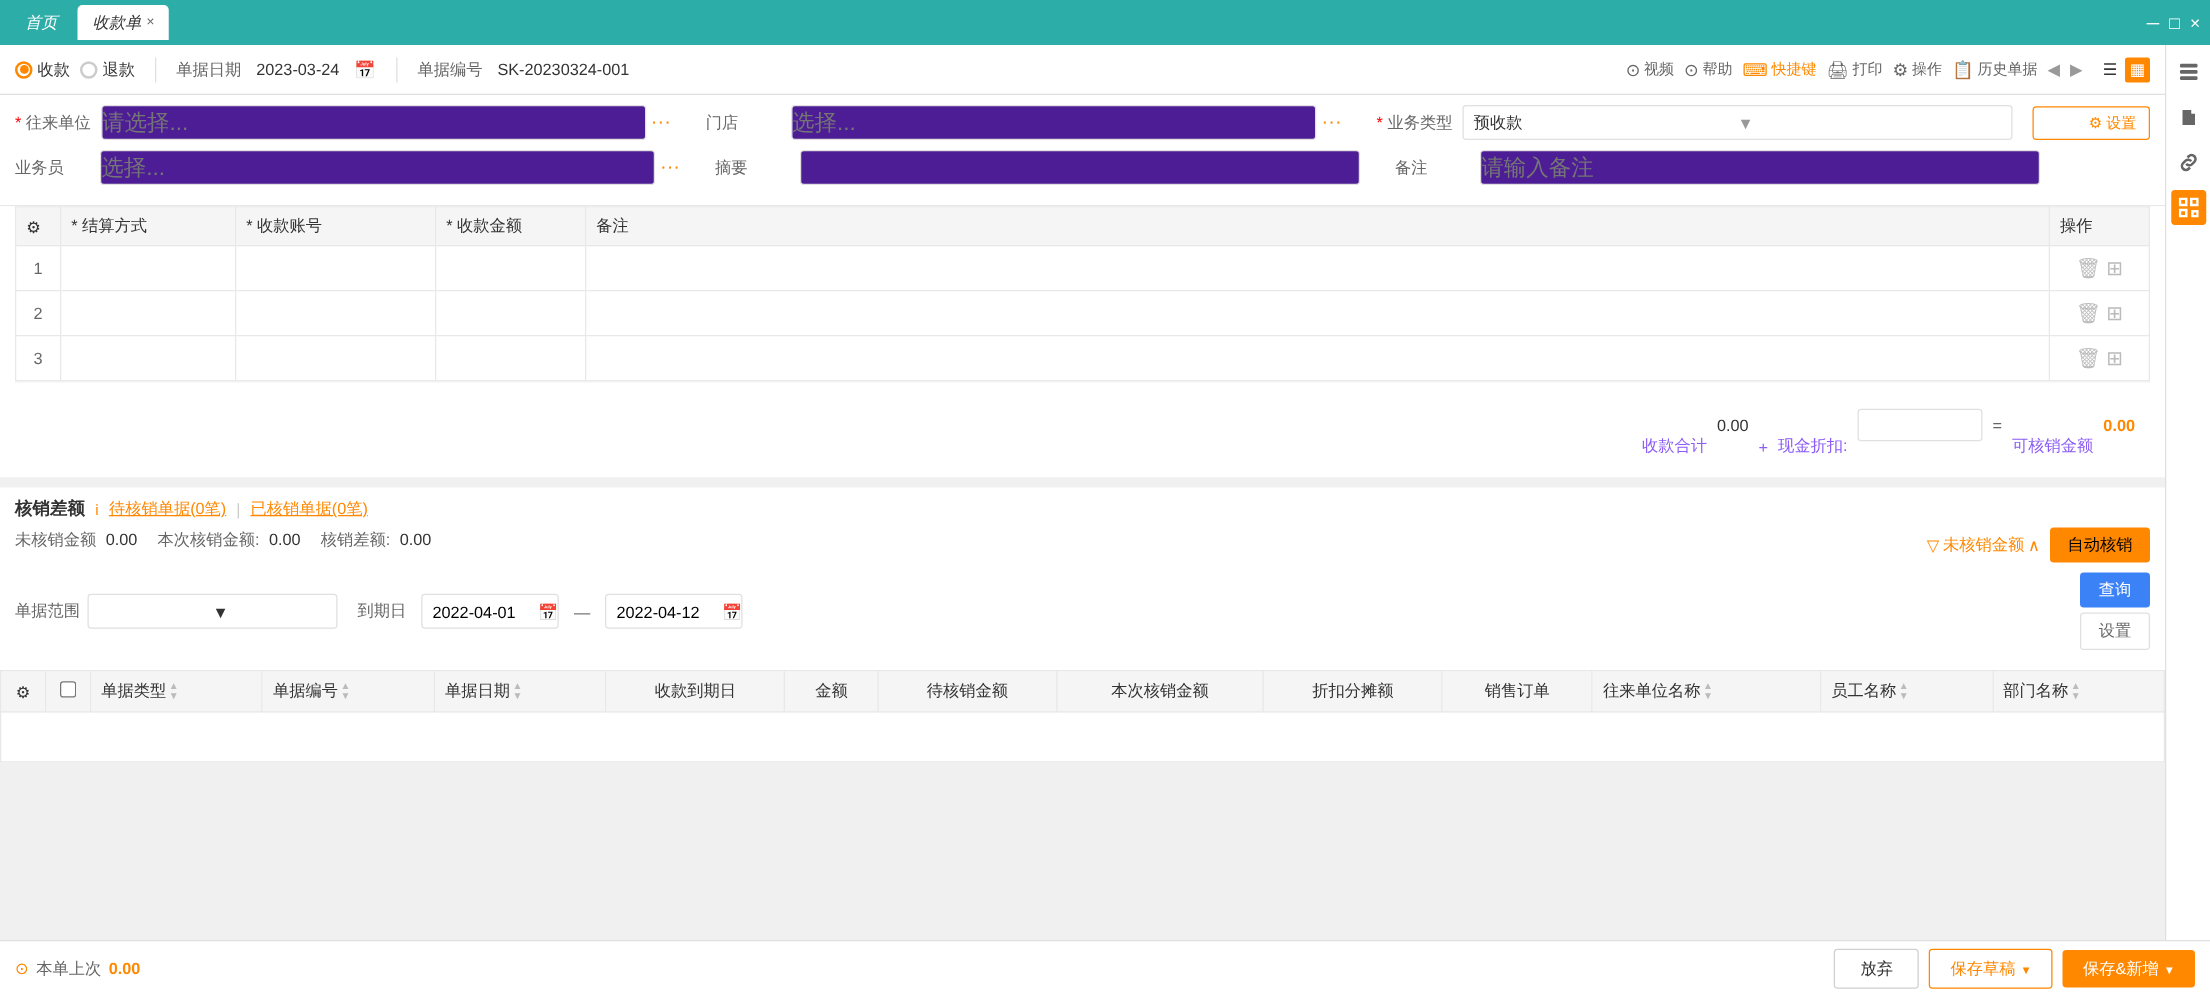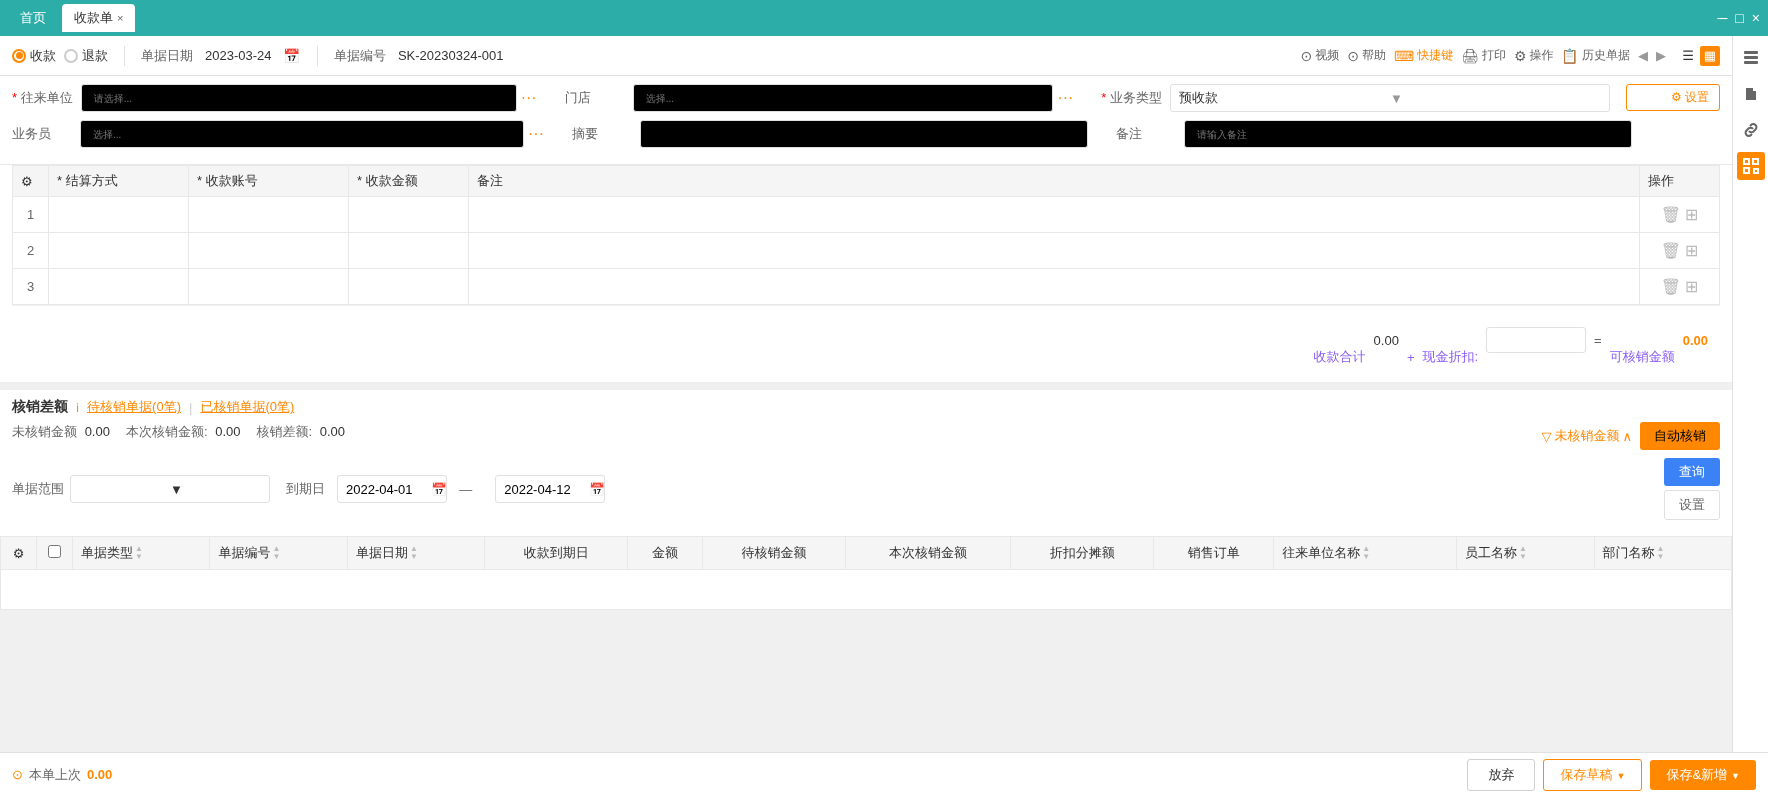--- a/index.html
+++ b/index.html
@@ -4,20 +4,21 @@
   <style>
     * { box-sizing: border-box; margin: 0; padding: 0; }
     body { font-family: 'Microsoft YaHei', Arial, sans-serif; font-size: 13px; background: #f0f0f0; color: #333; overflow: hidden; }
 
     
     .tab-bar {
       display: flex; align-items: center;
       background: #2dada8;
       height: 36px; padding: 0 8px;
       justify-content: space-between;
+      font-style: italic;
     }
     .tab-bar-left { display: flex; align-items: center; gap: 4px; }
     .tab-item {
       display: flex; align-items: center; gap: 4px;
       padding: 0 12px; height: 28px;
       border-radius: 4px 4px 0 0;
       cursor: pointer; color: #fff; font-size: 13px;
     }
     .tab-item.home { background: transparent; }
     .tab-item.active { background: #fff; color: #333; }
@@ -49,27 +50,27 @@
     .toolbar-btn-orange { color: #ff8800; }
     .view-icons { display: flex; align-items: center; gap: 2px; margin-left: 4px; }
     .view-icon { width: 20px; height: 20px; display: flex; align-items: center; justify-content: center; cursor: pointer; border-radius: 2px; }
     .view-icon.active { background: #ff8800; color: #fff; }
 
     
     .form-area {
       background: #fff; padding: 8px 12px;
       border-bottom: 1px solid #e8e8e8;
     }
-    .form-row { display: flex; align-items: flex-start; margin-bottom: 8px; gap: 0; }
+    .form-row { display: flex; align-items: flex-end; margin-bottom: 8px; gap: 0; }
     .form-field { display: flex; align-items: center; flex: 1; min-width: 0; }
     .form-field-label { color: #666; white-space: nowrap; min-width: 60px; }
     .form-input {
       flex: 1; height: 28px; border: 1px solid #e0e0e0; border-radius: 3px;
-      padding: 0 12px; color: #999; font-size: 10px; outline: none;
-      background: #000000;
+      padding: 0 0; color: #999; font-size: 18px; outline: none;
+      background: #4c1d95;
     }
     .more-icon { color: #ff8800; margin-left: 4px; cursor: pointer; font-size: 16px; }
     .settings-btn {
       background: #fff; border: 1px solid #ff8800; color: #ff8800;
       border-radius: 3px; padding: 4px 10px; cursor: pointer; font-size: 12px;
       display: flex; align-items: center; gap: 3px;
       white-space: nowrap;
     }
     .dropdown-select {
       display: flex; align-items: center;
@@ -141,21 +142,20 @@
       display: flex; align-items: center;
       border: 1px solid #e0e0e0; border-radius: 3px;
       padding: 0 8px; height: 28px; min-width: 200px;
       background: #fff; cursor: pointer;
     }
     .filter-select span { flex: 1; }
     .filter-date-input {
       border: 1px solid #e0e0e0; border-radius: 3px;
       padding: 0 8px; height: 28px; width: 110px;
       font-size: 13px;
-      margin-left: 11px;
     }
     .filter-sep { color: #666; }
     .query-btn {
       background: #3b82f6; color: #fff; border: none;
       border-radius: 3px; padding: 5px 14px; cursor: pointer; font-size: 13px;
     }
     .setting-btn-outline {
       background: #fff; border: 1px solid #e0e0e0; color: #666;
       border-radius: 3px; padding: 5px 14px; cursor: pointer; font-size: 13px;
     }

